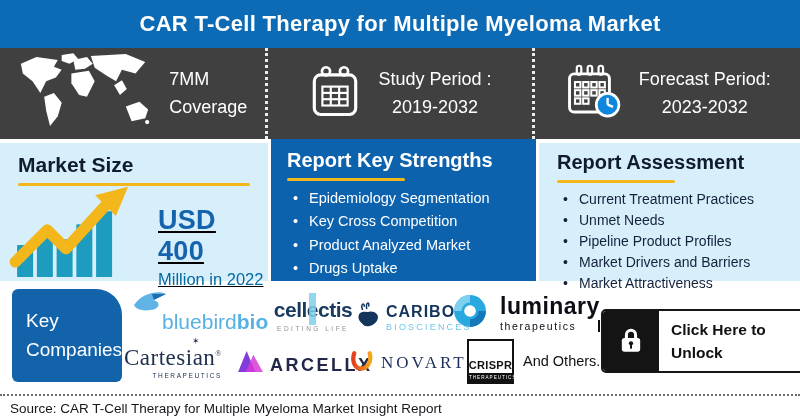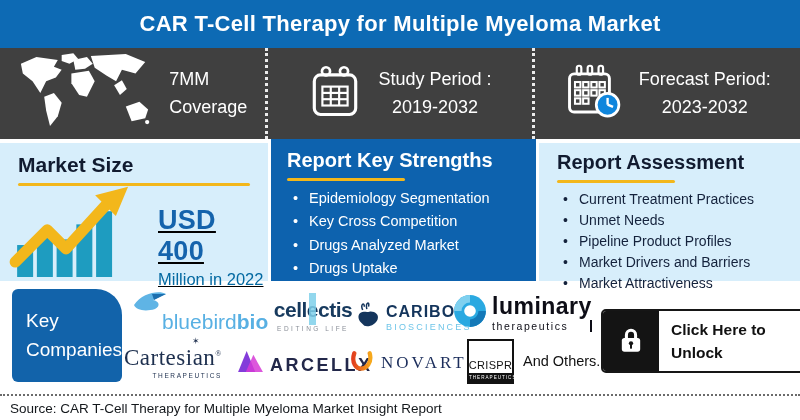--- a/index.html
+++ b/index.html
@@ -54,41 +54,41 @@
 
   .lg-cellectis{left:272px;top:298px;width:82px;text-align:center;}
   .cl-name{position:relative;font-size:21px;font-weight:bold;color:#173a5e;letter-spacing:-.5px;}
   .cl-bar{position:absolute;left:37px;top:-5px;width:7px;height:32px;background:#7fd0ea;opacity:.85;}
   .cl-tag{font-size:6.5px;color:#8a8f98;letter-spacing:2.5px;margin-top:3px;}
 
   .lg-caribou{left:356px;top:300px;display:flex;align-items:center;gap:5px;}
   .cb-name{font-size:16px;font-weight:bold;color:#14355c;letter-spacing:1px;}
   .cb-tag{font-size:9px;color:#6fc5e8;letter-spacing:2.2px;margin-top:1px;}
 
-  .lg-luminary{left:452px;top:293px;display:flex;align-items:center;gap:4px;}
+  .lg-luminary{left:452px;top:293px;display:flex;align-items:center;gap:12px;}
   .lu-name{font-size:23px;font-weight:bold;color:#0d0d16;letter-spacing:.5px;line-height:1;}
   .lu-tag{font-size:10.5px;color:#0d0d16;letter-spacing:1.6px;border-right:2.5px solid #0d0d16;
           padding-right:3px;margin-top:2px;}
 
   .lg-cartesian{left:124px;top:345px;font-family:"Liberation Serif",serif;color:#1d2f4e;}
   .ct-name{position:relative;font-size:23px;letter-spacing:.5px;}
   .ct-star{position:absolute;right:22px;top:-9px;font-size:9px;}
   .ct-reg{font-size:8px;vertical-align:super;}
   .ct-tag{font-size:6.5px;letter-spacing:1.6px;text-align:right;margin-top:1px;
           font-family:"Liberation Sans",sans-serif;}
 
   .lg-arcellx{left:238px;top:351px;display:flex;align-items:flex-end;gap:7px;}
   .ax-name{font-size:18px;font-weight:bold;color:#23284a;letter-spacing:2.5px;}
 
   .lg-novartis{left:350px;top:351px;display:flex;align-items:center;gap:7px;}
   .nv-name{font-family:"Liberation Serif",serif;font-size:17px;color:#1b2d5b;letter-spacing:3px;}
 
   .lg-crispr{left:467px;top:339px;width:47px;height:45px;border:2.5px solid #121212;background:#fff;
              display:flex;flex-direction:column;justify-content:flex-end;align-items:center;}
-  .cr-name{font-size:11px;font-weight:normal;color:#121212;letter-spacing:.3px;margin-bottom:2px;}
+  .cr-name{font-size:11px;font-weight:bold;color:#121212;letter-spacing:.3px;margin-bottom:2px;}
   .cr-bar{width:100%;background:#121212;color:#fff;font-size:4.6px;letter-spacing:1px;
           text-align:center;padding:2px 0;}
 
   .lg-others{left:523px;top:353px;font-size:14.5px;color:#121212;}
 
   
   .unlock{position:absolute;left:601px;top:309px;width:206px;height:64px;background:#fff;
           border:2px solid #161616;border-radius:5px;display:flex;align-items:stretch;
           overflow:hidden;cursor:pointer;}
   .unlock-sq{width:56px;background:#141414;display:flex;align-items:center;justify-content:center;flex:none;}
@@ -205,21 +205,21 @@
       <div class="ms-caption">Million in 2022</div>
     </div>
   </div>
 
   <div class="panel panel-mid">
     <div class="ph-light">Report Key Strengths</div>
     <div class="underline u-short"></div>
     <ul class="blt blt-light">
       <li>Epidemiology Segmentation</li>
       <li>Key Cross Competition</li>
-      <li>Drugs Analyzed Market</li>
+      <li>Product Analyzed Market</li>
       <li>Drugs Uptake</li>
     </ul>
   </div>
 
   <div class="panel panel-right">
     <div class="ph-dark" style="font-size:20px;">Report Assessment</div>
     <div class="underline u-short"></div>
     <ul class="blt blt-dark">
       <li>Current Treatment Practices</li>
       <li>Unmet Needs</li>

